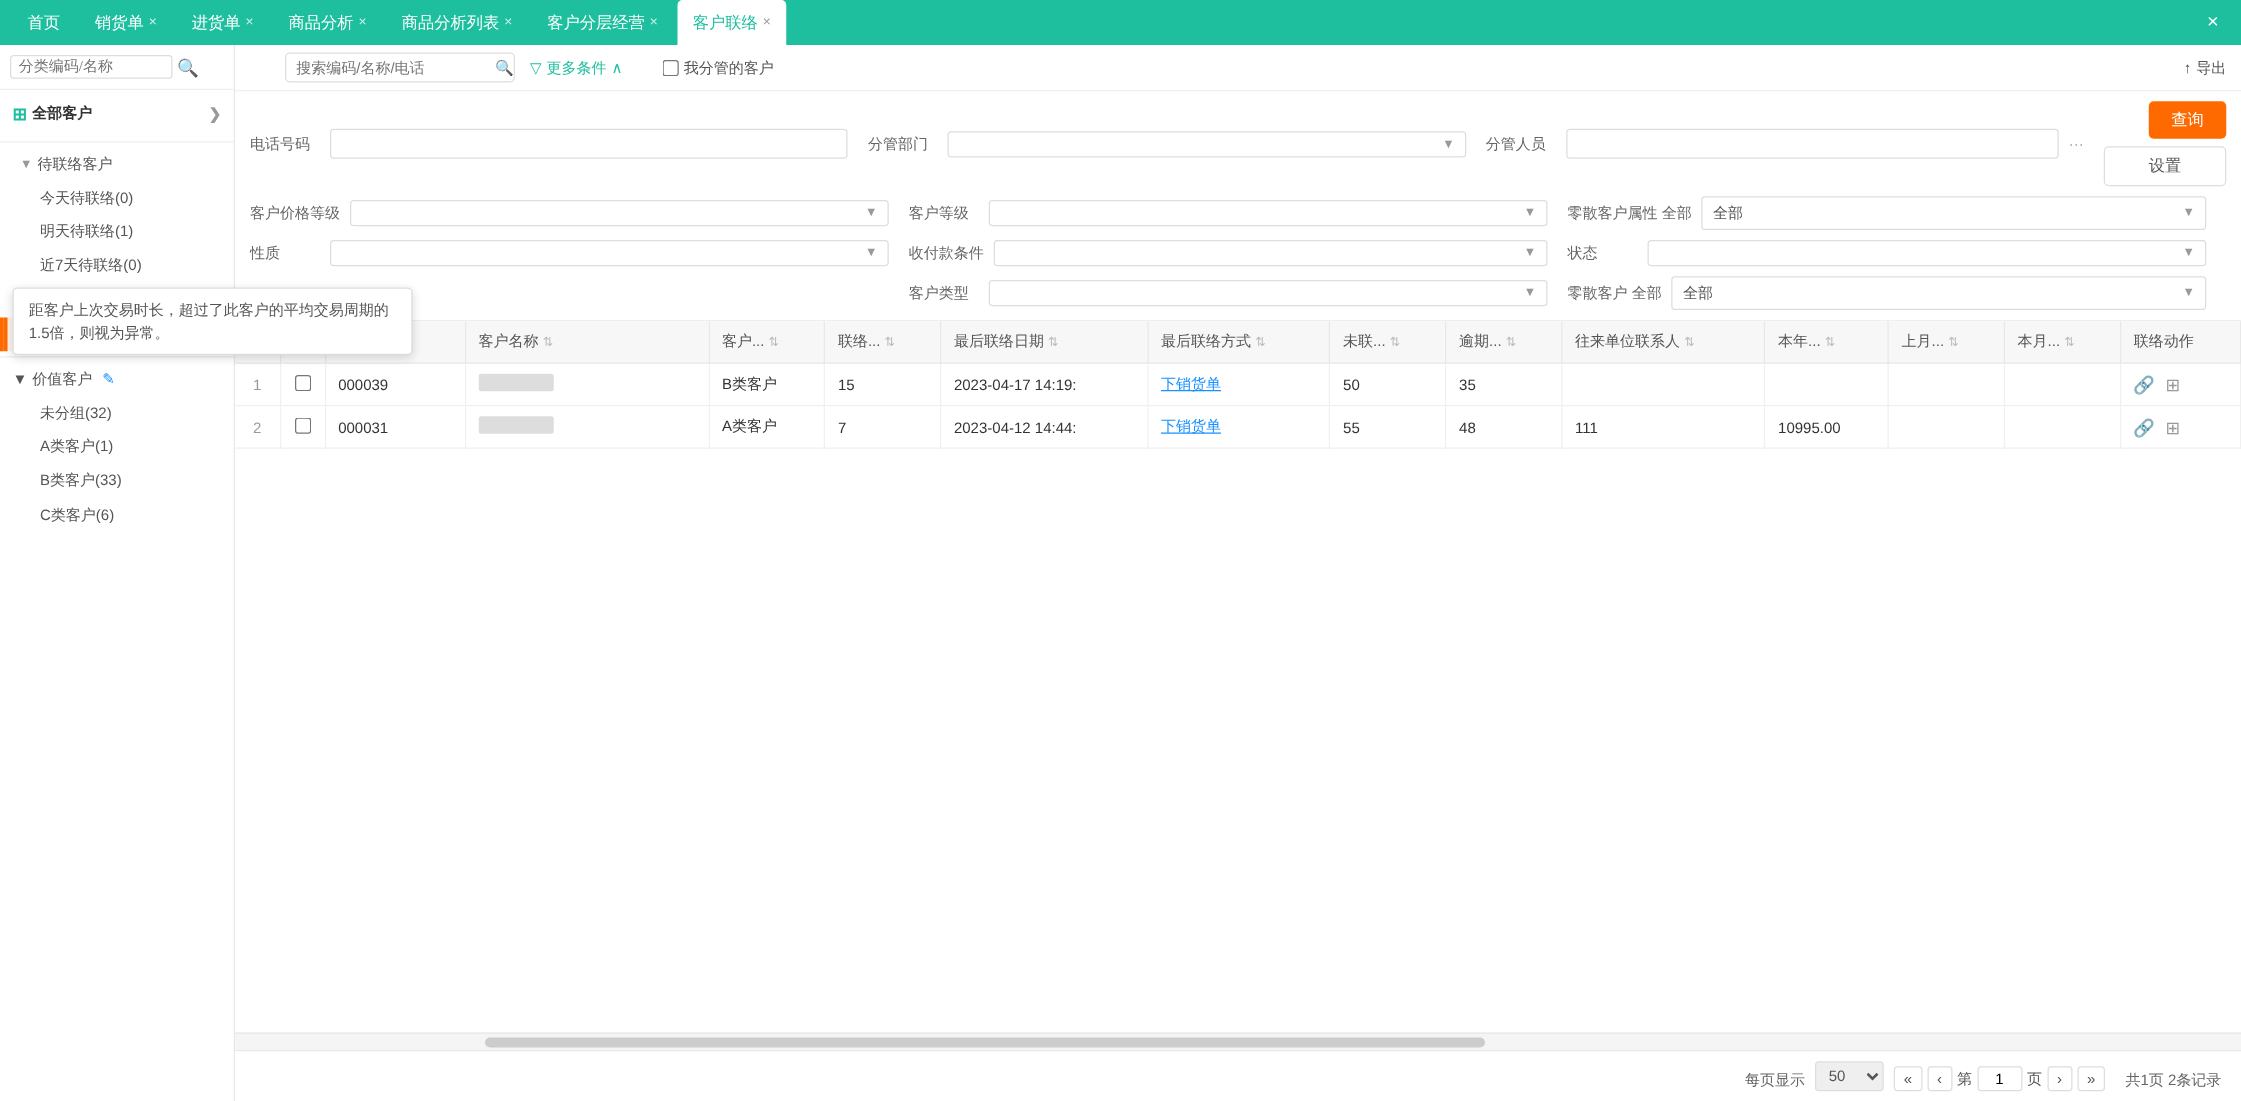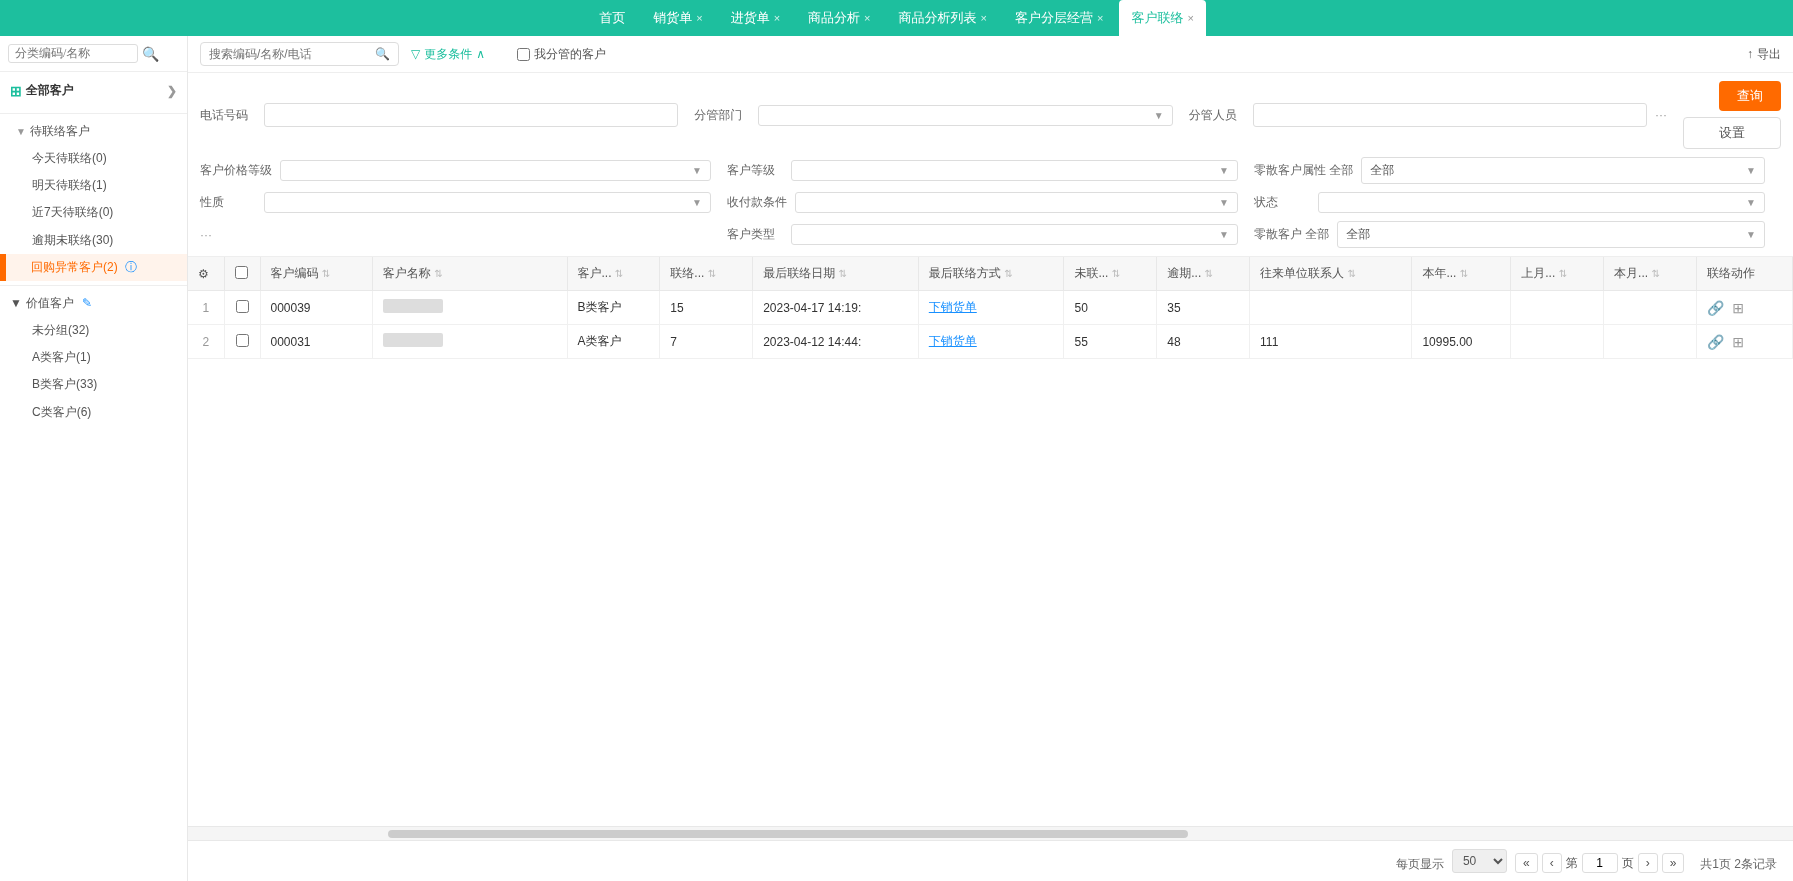--- a/index.html
+++ b/index.html
@@ -1,20 +1,20 @@
 <!DOCTYPE html>
 <html><head>
   <meta charset="utf-8">
   <style>
     * { box-sizing: border-box; margin: 0; padding: 0; font-family: 'Microsoft YaHei', Arial, sans-serif; font-size: 12px; }
     body { background: #f5f5f5; width: 1793px; height: 881px; overflow: hidden; }
 
     
     .top-nav {
-      display: flex; align-items: center; background: #1dbf9e; height: 36px; padding: 0 10px; gap: 4px; flex-direction: column;
+      display: flex; align-items: center; background: #1dbf9e; height: 36px; padding: 0 10px; gap: 4px;
     }
     .nav-tab {
       color: #fff; padding: 0 12px; height: 36px; display: flex; align-items: center; gap: 4px; cursor: pointer; font-size: 13px; white-space: nowrap;
     }
     .nav-tab.active { background: #fff; color: #1dbf9e; border-radius: 4px 4px 0 0; }
     .nav-tab .close-x { font-size: 11px; color: rgba(255,255,255,0.8); cursor: pointer; }
     .nav-tab.active .close-x { color: #999; }
     .nav-close-right { margin-left: auto; color: #fff; cursor: pointer; font-size: 16px; padding: 0 8px; }
 
     
@@ -63,21 +63,21 @@
 
     
     .content-area { flex: 1; display: flex; flex-direction: column; overflow: hidden; }
 
     
     .filter-bar {
       background: #fff; padding: 6px 12px; display: flex; align-items: center; gap: 12px;
       border-bottom: 1px solid #eee;
     }
     .search-box {
-      display: flex; align-items: center; border: 1px solid #ddd; border-radius: 4px; padding: 4px 8px; gap: 4px; width: 199px;
+      display: flex; align-items: center; border: 1px solid #ddd; border-radius: 4px; padding: 4px 8px; gap: 4px; width: 184px; margin-left: 28px;
     }
     .search-box input { border: none; outline: none; font-size: 12px; width: 170px; }
     .search-box .s-icon { color: #999; }
     .more-conditions {
       display: flex; align-items: center; gap: 4px; color: #1dbf9e; cursor: pointer;
     }
     .my-customers-check { display: flex; align-items: center; gap: 4px; color: #555; cursor: pointer; margin-left: 20px; }
     .export-btn {
       margin-left: auto; display: flex; align-items: center; gap: 4px; color: #555; cursor: pointer;
     }
@@ -205,20 +205,23 @@
       <span style="margin-left:4px;color:#1890ff;cursor:pointer;">✎</span>
     </div>
     <div id="sidebar-group3-items">
         <div class="sidebar-item">未分组(32)</div>
         <div class="sidebar-item">A类客户(1)</div>
         <div class="sidebar-item">B类客户(33)</div>
         <div class="sidebar-item">C类客户(6)</div>
       </div>
   </div>
 
+  <div class="tooltip-box">
+    <span>距客户上次交易时长，超过了此客户的平均交易周期的1.5倍，则视为异常。</span>
+  </div>
 
   <div class="content-area">
 
     <div class="filter-bar">
       <div class="search-box">
         <input type="text" style="border: none; outline: none; font-size: 12px; width: 170px;" placeholder="搜索编码/名称/电话">
         <span class="s-icon">🔍</span>
       </div>
       <div class="more-conditions">
         <span>▽</span>

